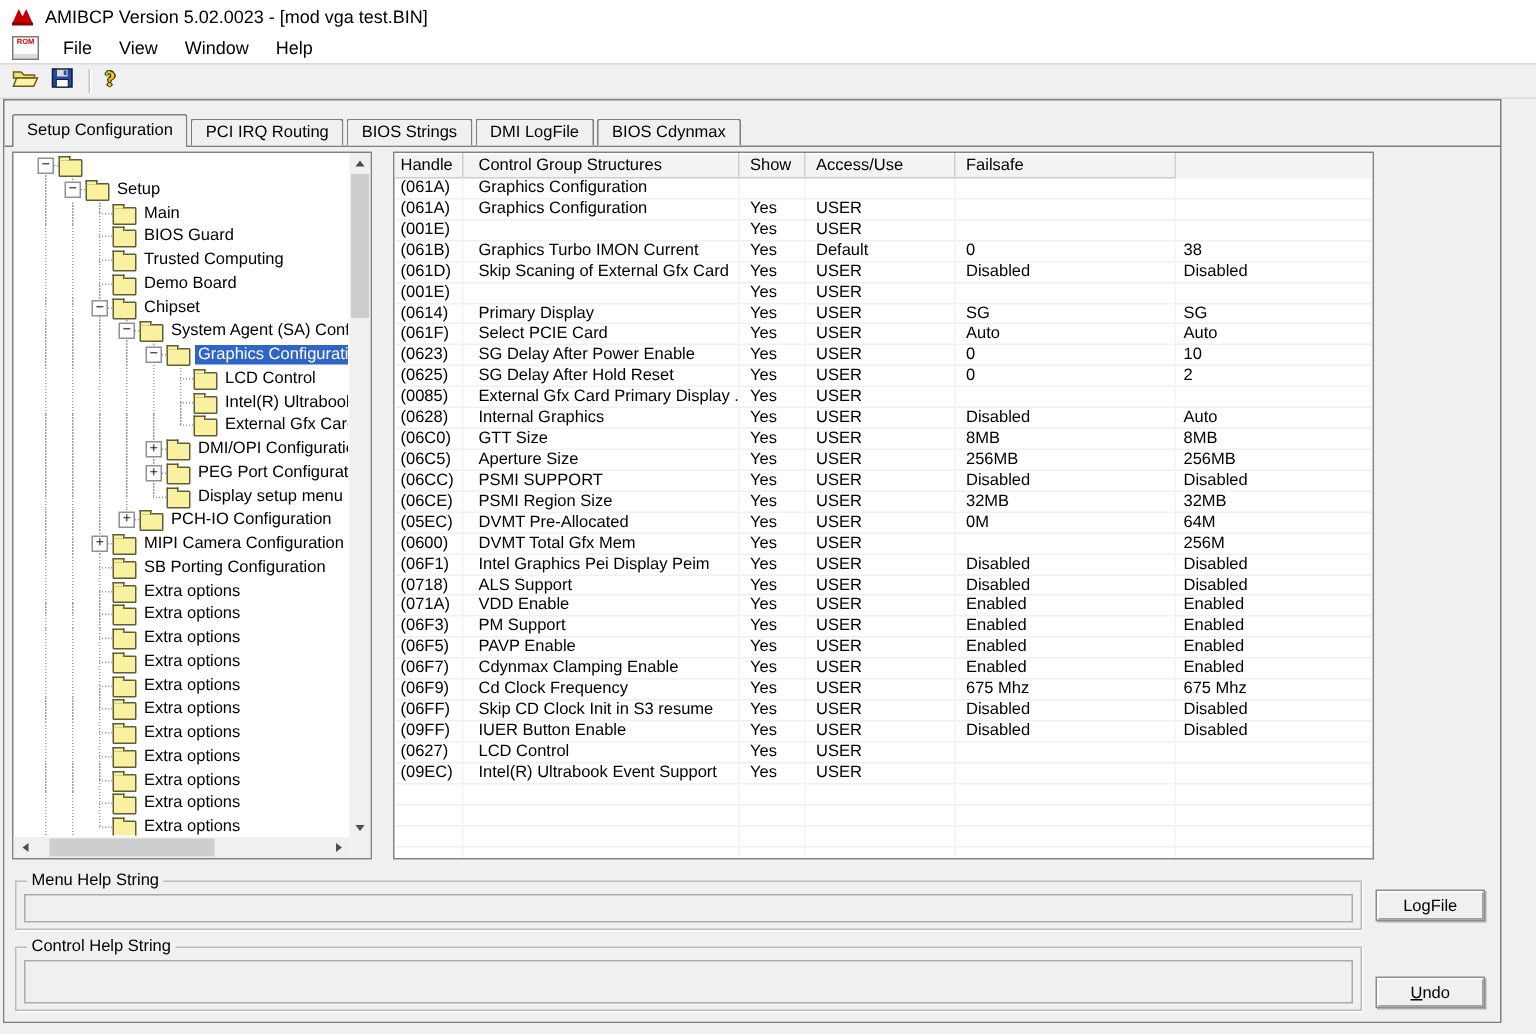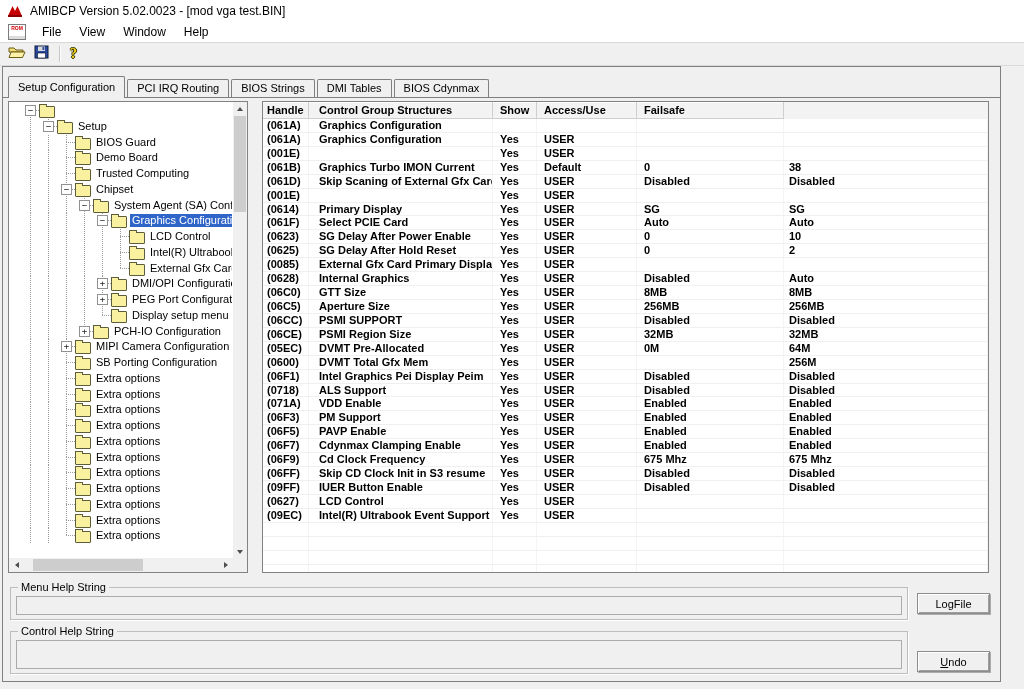--- a/index.html
+++ b/index.html
@@ -54,21 +54,21 @@
   .hscroll .sbtn{height:14px;width:15px;top:0;}
   .tri{width:0;height:0;border:3px solid transparent;}
   .tri.up{border-bottom:4px solid #4d4d4d;margin-top:-3px;}
   .tri.down{border-top:4px solid #4d4d4d;margin-bottom:-3px;}
   .tri.left{border-right:4px solid #4d4d4d;margin-left:-3px;}
   .tri.right{border-left:4px solid #4d4d4d;margin-right:-3px;}
   .vthumb{position:absolute;left:1px;width:12px;top:14px;height:96px;background:#cdcdcd;}
   .hthumb{position:absolute;top:1px;height:12px;left:24px;width:110px;background:#cdcdcd;}
 
   
-  .grid-panel{position:absolute;left:259px;top:3px;width:727px;height:472px;background:#fff;border:1px solid #828282;box-sizing:border-box;overflow:hidden;font-weight:bold;}
+  .grid-panel{position:absolute;left:259px;top:3px;width:654px;height:472px;background:#fff;border:1px solid #828282;box-sizing:border-box;overflow:hidden;}
   .grid-header{height:17px;display:grid;grid-template-columns:46px 184px 44px 100px 147px 1fr;background:#f3f3f3;}
   .gh-cell{font-size:11px;line-height:16px;color:#000;border-right:1px solid #cfcfcf;border-bottom:1px solid #cfcfcf;box-shadow:inset 0 1px 0 #ffffff;white-space:nowrap;overflow:hidden;box-sizing:border-box;}
   .grow{display:grid;grid-template-columns:46px 184px 44px 100px 147px 1fr;height:13.93px;box-sizing:border-box;border-bottom:1px solid #f0f0f0;}
   .gcell{font-size:11px;line-height:12.5px;color:#000;border-right:1px solid #f4f4f4;white-space:nowrap;overflow:hidden;box-sizing:border-box;}
   .pc0{padding-left:4px;}.pc1{padding-left:10px;}.pc2{padding-left:7px;}.pc3{padding-left:7px;}.pc4{padding-left:7px;}.pc5{padding-left:5px;}
 
   
   .group{position:absolute;left:7px;width:898px;border:1px solid #bdbdbd;box-shadow:1px 1px 0 #ffffff;box-sizing:border-box;}
   .group-label{position:absolute;top:-7px;left:7px;background:#f0f0f0;font-size:11px;color:#000;padding:0 3px;white-space:nowrap;}
   .group-inner{position:absolute;left:5px;right:5px;top:8px;bottom:4px;border:1px solid #ababab;font-size:11px;}
@@ -120,21 +120,21 @@
     </span>
     <span class="tb-sep"></span>
     <span class="help-glyph">?</span>
   </div>
 
   <div class="workspace">
     <div class="tabstrip" id="tabstrip">
         <div class="tab active">Setup Configuration</div>
         <div class="tab">PCI IRQ Routing</div>
         <div class="tab">BIOS Strings</div>
-        <div class="tab">DMI Tables</div>
+        <div class="tab">DMI LogFile</div>
         <div class="tab">BIOS Cdynmax</div>
       </div>
 
     <div class="tabpage">
 
       <div class="tree-panel">
         <div class="tree-rows" id="tree-rows">
             <div class="trow">
               <i class="vg bot" style="left: 21px;"></i>
               <i class="hg" style="left: 21px;"></i>
@@ -150,39 +150,48 @@
               <span class="folder" style="left: 48px;"></span>
               <span class="tlabel" style="left: 67px;">Setup</span>
             </div>
             <div class="trow">
               <i class="vg" style="left: 21px;"></i>
               <i class="vg" style="left: 39px;"></i>
               <i class="vg top" style="left: 57px;"></i>
               <i class="vg bot" style="left: 57px;"></i>
               <i class="hg" style="left: 57px;"></i>
               <span class="folder" style="left: 66px;"></span>
+              <span class="tlabel" style="left: 85px;">Main</span>
+            </div>
+            <div class="trow">
+              <i class="vg" style="left: 21px;"></i>
+              <i class="vg" style="left: 39px;"></i>
+              <i class="vg top" style="left: 57px;"></i>
+              <i class="vg bot" style="left: 57px;"></i>
+              <i class="hg" style="left: 57px;"></i>
+              <span class="folder" style="left: 66px;"></span>
               <span class="tlabel" style="left: 85px;">BIOS Guard</span>
             </div>
             <div class="trow">
               <i class="vg" style="left: 21px;"></i>
               <i class="vg" style="left: 39px;"></i>
               <i class="vg top" style="left: 57px;"></i>
               <i class="vg bot" style="left: 57px;"></i>
               <i class="hg" style="left: 57px;"></i>
               <span class="folder" style="left: 66px;"></span>
+              <span class="tlabel" style="left: 85px;">Trusted Computing</span>
+            </div>
+            <div class="trow">
+              <i class="vg" style="left: 21px;"></i>
+              <i class="vg" style="left: 39px;"></i>
+              <i class="vg top" style="left: 57px;"></i>
+              <i class="vg bot" style="left: 57px;"></i>
+              <i class="hg" style="left: 57px;"></i>
+              <span class="folder" style="left: 66px;"></span>
               <span class="tlabel" style="left: 85px;">Demo Board</span>
-            </div>
-            <div class="trow">
-              <i class="vg" style="left: 21px;"></i>
-              <i class="vg" style="left: 39px;"></i>
-              <i class="vg top" style="left: 57px;"></i>
-              <i class="vg bot" style="left: 57px;"></i>
-              <i class="hg" style="left: 57px;"></i>
-              <span class="folder" style="left: 66px;"></span>
-              <span class="tlabel" style="left: 85px;">Trusted Computing</span>
             </div>
             <div class="trow">
               <i class="vg" style="left: 21px;"></i>
               <i class="vg" style="left: 39px;"></i>
               <i class="vg top" style="left: 57px;"></i>
               <i class="vg bot" style="left: 57px;"></i>
               <i class="hg" style="left: 57px;"></i>
               <span class="toggle" style="left: 52px;">−</span>
               <span class="folder" style="left: 66px;"></span>
               <span class="tlabel" style="left: 85px;">Chipset</span>

